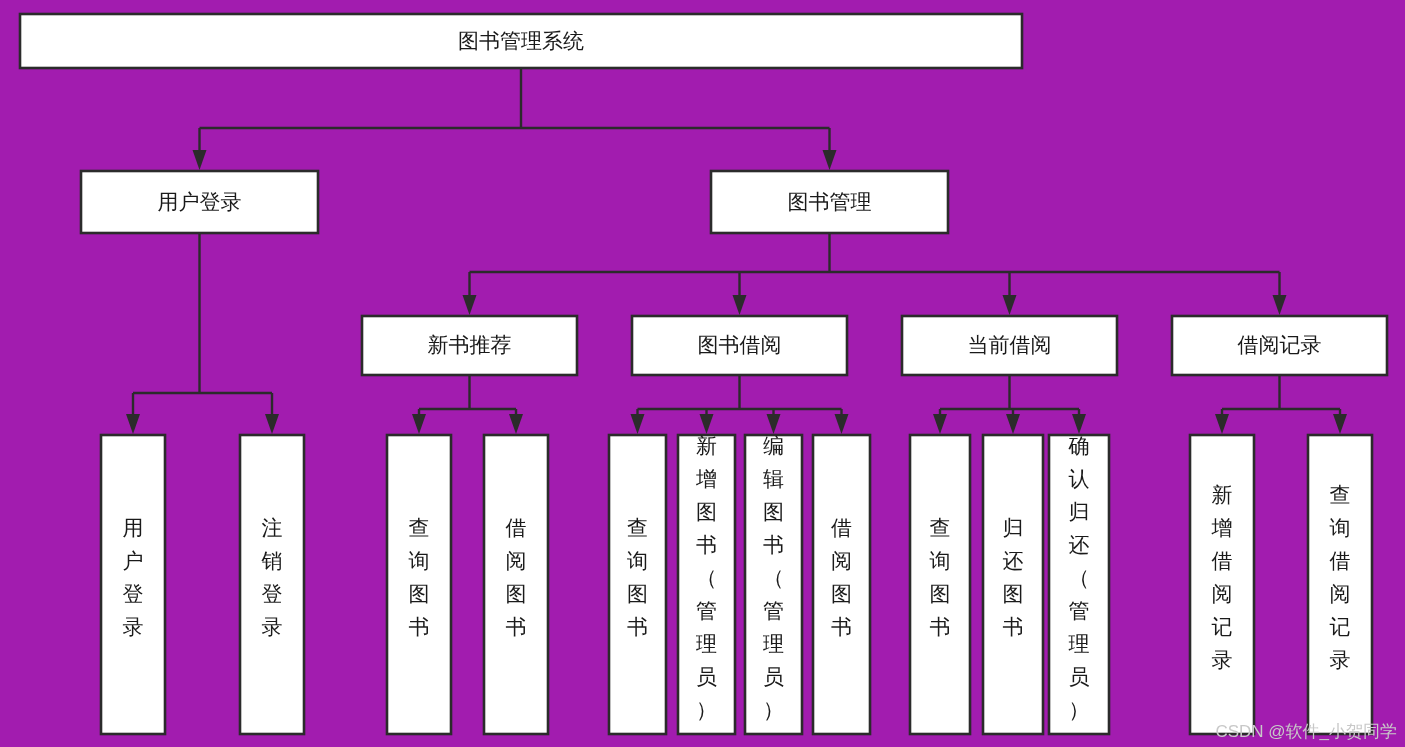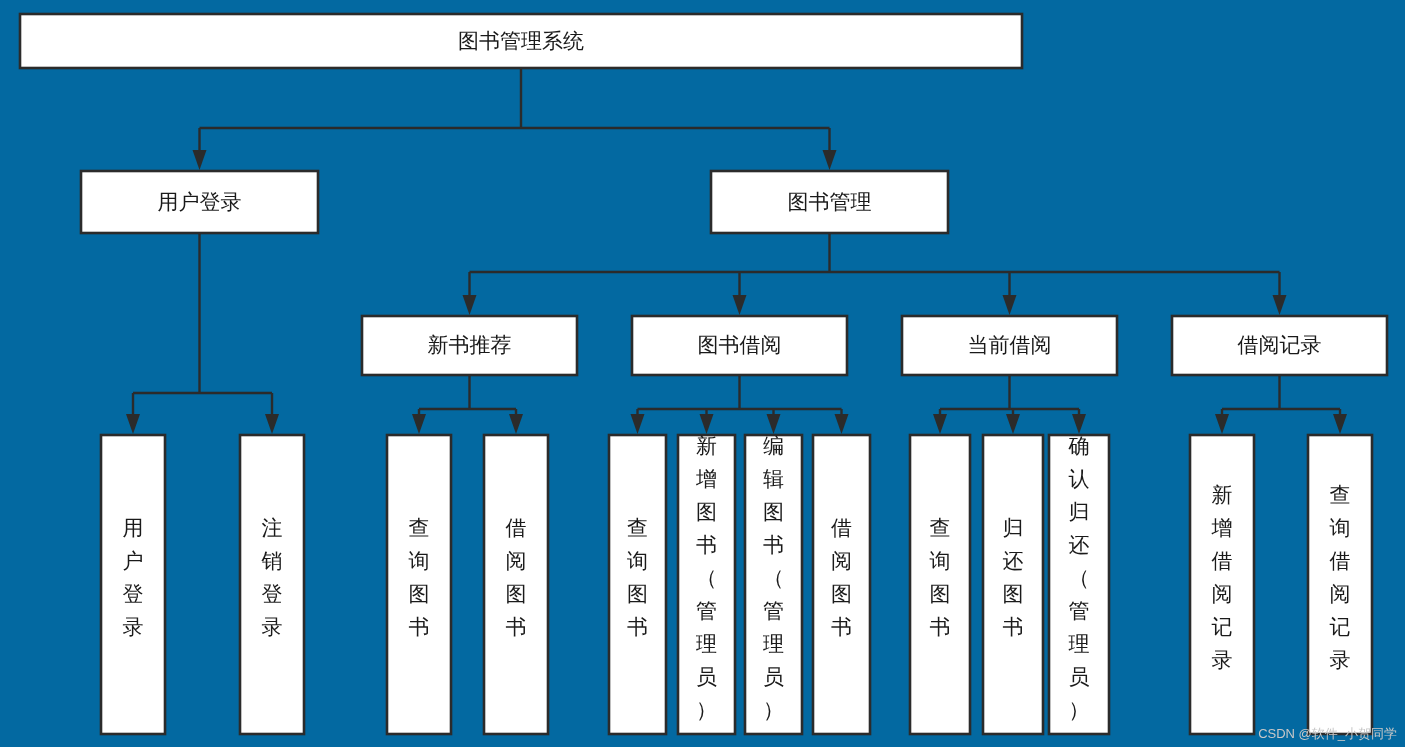--- a/index.html
+++ b/index.html
@@ -8,21 +8,21 @@
     padding: 0;
     background: #ffffff;
   }
   body {
     font-family: "Liberation Sans", "DejaVu Sans", sans-serif;
   }
   #diagram-root {
     position: relative;
     width: 1405px;
     height: 747px;
-    background: #0369a1;
+    background: #a21caf;
     overflow: hidden;
   }
   svg.diagram-canvas {
     position: absolute;
     left: 0;
     top: 0;
     width: 1405px;
     height: 747px;
     display: block;
   }
@@ -52,21 +52,21 @@
     fill: #1a1a1a;
     font-family: "Liberation Sans", "DejaVu Sans", sans-serif;
     font-size: 21px;
     text-anchor: middle;
   }
   .watermark-text {
     position: absolute;
     right: 8px;
     bottom: 4px;
     color: #c8c8c8;
-    font-size: 13px;
+    font-size: 17px;
     font-family: "Liberation Sans", "DejaVu Sans", sans-serif;
     white-space: nowrap;
     user-select: none;
   }
 </style>
 </head>
 <body>
 
 <div id="diagram-root">
   <svg class="diagram-canvas" viewBox="0 0 1405 747" xmlns="http://www.w3.org/2000/svg">

